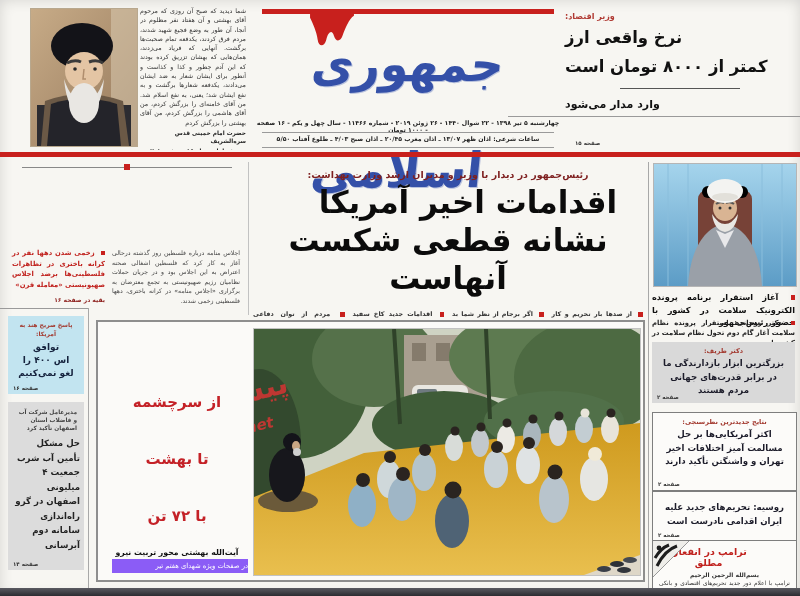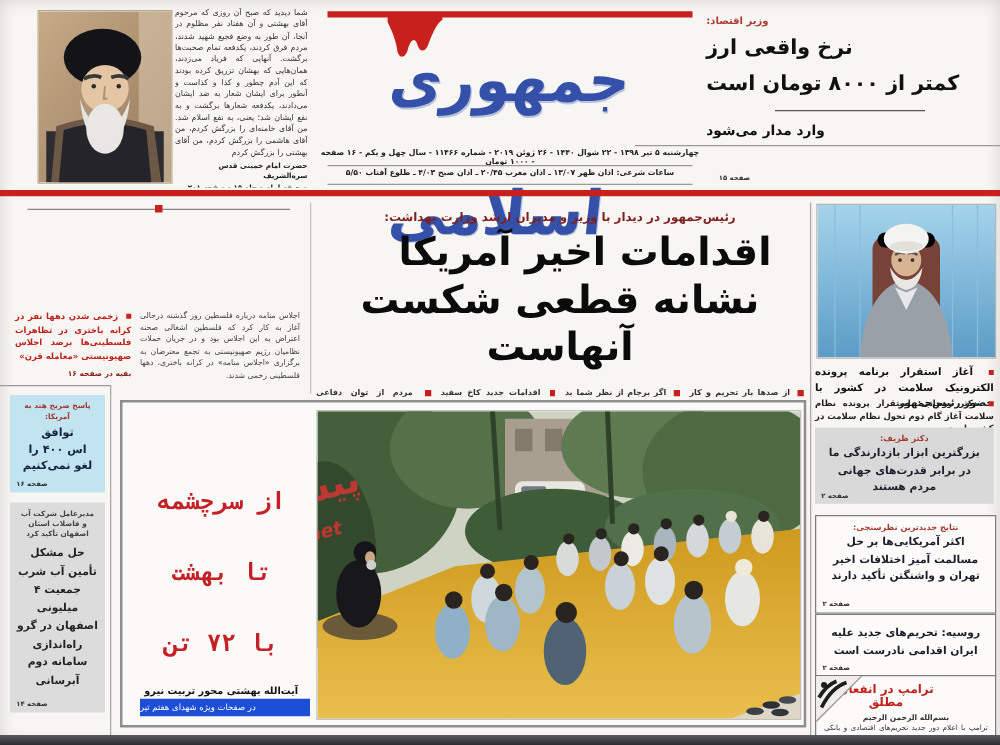--- a/index.html
+++ b/index.html
@@ -76,32 +76,32 @@
   .trump-title{margin:5px 38px 0 6px;text-align:center;font-size:9.5px;font-weight:bold;color:#c0211d;}
   .trump-bism{text-align:center;font-size:6px;font-weight:bold;color:#333;margin-top:3px;}
   .trump-body{font-size:5.8px;line-height:8.6px;color:#333;text-align:justify;padding:1px 6px;}
   .trump-stamp{position:absolute;left:-1px;top:-1px;width:38px;height:38px;}
 
   
   .india{left:8px;top:316px;width:76px;height:78px;background:#c2e4f0;text-align:center;padding-top:5px;box-sizing:border-box;}
   .india .k{font-size:6px;font-weight:bold;color:#a33a30;line-height:8.5px;padding:0 8px;}
   .india .t{font-size:9px;font-weight:bold;color:#16233e;line-height:13px;margin-top:3px;}
   .sb-page{position:absolute;left:5px;bottom:3px;font-size:5.5px;font-weight:bold;color:#333;}
-  .isfahan{left:8px;top:402px;width:76px;height:168px;background:#dcdcdc;text-align:center;padding-top:6px;box-sizing:border-box;}
+  .isfahan{left:8px;top:402px;width:76px;height:168px;background:#dcdcdc;text-align:right;padding-top:6px;box-sizing:border-box;}
   .isfahan .k{font-size:5.8px;color:#444;font-weight:bold;line-height:8px;padding:0 7px;}
   .isfahan .t{font-size:8.6px;font-weight:bold;color:#222;line-height:14.5px;margin-top:4px;padding:0 4px;}
 
   
   .feature{left:96px;top:320px;width:549px;height:262px;border:2px solid #8e8e8e;background:#fbfaf8;box-sizing:border-box;}
   .feat-photo{position:absolute;left:155px;top:6px;width:386px;height:246px;border:1px solid #c2c2c2;overflow:hidden;}
   .feat-text{position:absolute;left:4px;top:0;width:150px;height:258px;text-align:center;}
-  .feat-title{margin-top:52px;font-size:19px;font-weight:bold;color:#c42127;line-height:57px;font-family:Liberation Mono, monospace;}
+  .feat-title{margin-top:52px;font-size:15px;font-weight:bold;color:#c42127;line-height:57px;}
   .feat-sub{margin:2px auto 0 auto;width:124px;font-size:7.8px;font-weight:bold;color:#111;line-height:11.5px;}
-  .feat-banner{position:absolute;left:10px;width:136px;bottom:7px;height:14px;background:#1d4ed8;color:#fff;
-               font-size:6.8px;line-height:14px;text-align:left;margin-top:28px;}
+  .feat-banner{position:absolute;left:10px;width:136px;bottom:7px;height:14px;background:#8b5cf6;color:#fff;
+               font-size:6.8px;line-height:14px;text-align:right;margin-top:28px;}
 
   .bottombar{left:0;right:0;top:588px;height:8px;background:linear-gradient(#5a5a61,#2c2c31);z-index:5;}
 
   .d-right{left:648px;top:162px;height:426px;}
   .d-left{left:88px;top:308px;height:280px;}
   .d-mid{left:248px;top:162px;height:153px;background:#c2c2c2;}
   .h-sb{top:308px;left:0;width:88px;}
 </style>
 </head>
 <body>

